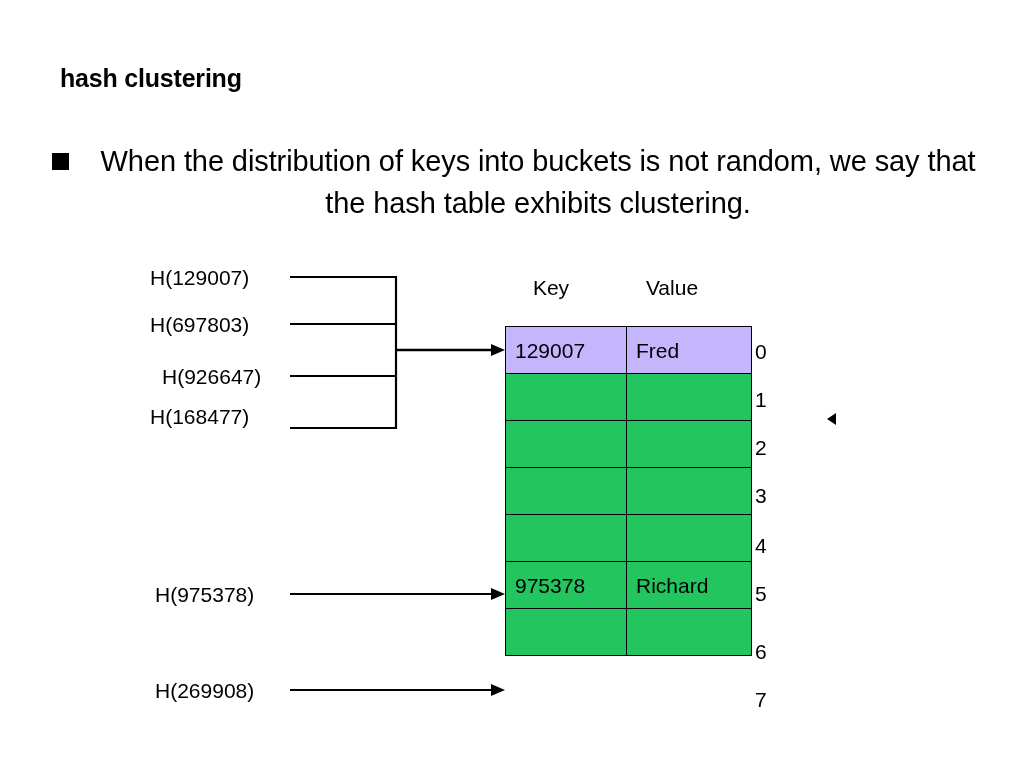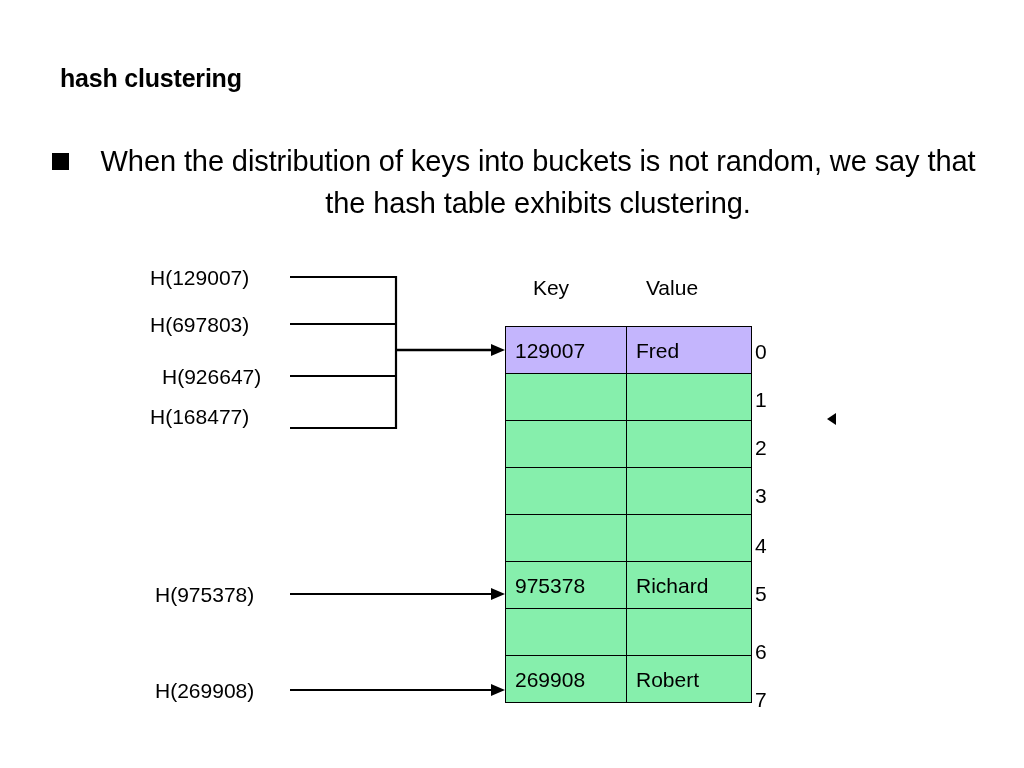--- a/index.html
+++ b/index.html
@@ -111,21 +111,21 @@
     border-collapse: collapse;
     table-layout: fixed;
   }
   #hash-table td {
     border: 1.6px solid #000000;
     height: 46px;
     padding: 0 0 0 9px;
     font-size: 21px;
     line-height: 21px;
     vertical-align: middle;
-    background: #86efac;
+    background: #22c55e;
   }
   #hash-table td.key-cell   { width: 111px; }
   #hash-table td.value-cell { width: 115px; margin-top: 28px; }
   #hash-table tr.row-filled-highlight td { background: #c4b5fd; }
 
   
   .bucket-index {
     position: absolute;
     left: 755px;
     font-size: 21px;
@@ -212,24 +212,20 @@
           <td class="key-cell"></td>
           <td class="value-cell"></td>
         </tr>
         <tr>
           <td class="key-cell">975378</td>
           <td class="value-cell">Richard</td>
         </tr>
         <tr>
           <td class="key-cell"></td>
           <td class="value-cell"></td>
-        </tr>
-        <tr>
-          <td class="key-cell">269908</td>
-          <td class="value-cell">Robert</td>
         </tr>
       </tbody>
     </table>
 
     <div class="bucket-index" style="top:351px;">0</div>
     <div class="bucket-index" style="top:399px;">1</div>
     <div class="bucket-index" style="top:447px;">2</div>
     <div class="bucket-index" style="top:495px;">3</div>
     <div class="bucket-index" style="top:545px;">4</div>
     <div class="bucket-index" style="top:593px;">5</div>

